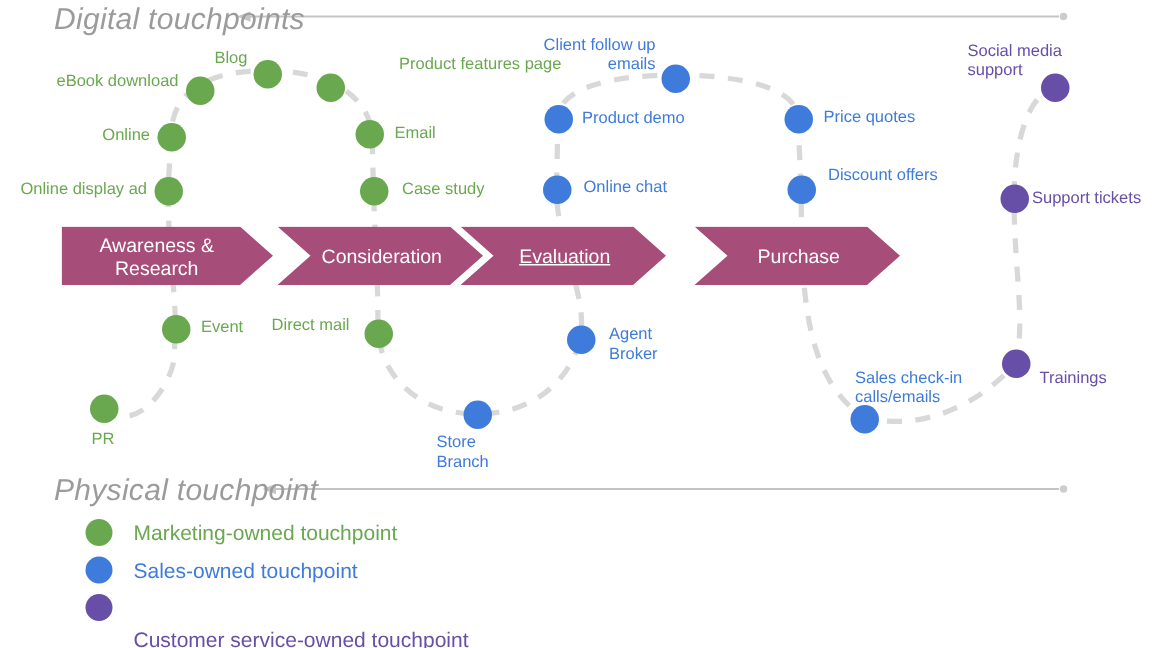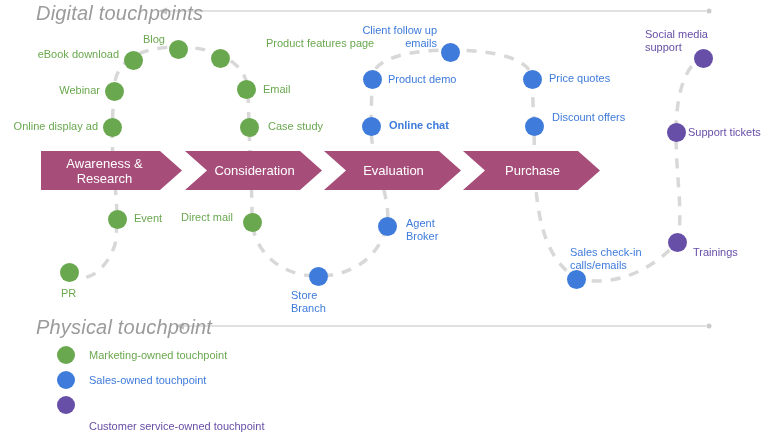--- a/index.html
+++ b/index.html
@@ -36,21 +36,21 @@
     position:absolute; font-size:11px; line-height:13px; white-space:pre-line;
   }
   .tp-label.marketing { color:#6aa84f; }
   .tp-label.sales     { color:#3e7bdb; }
   .tp-label.service   { color:#674ea7; }
   .ta-r { text-align:right; }
   .legend-dot {
     position:absolute; width:18px; height:18px; border-radius:50%;
   }
   .legend-label {
-    position:absolute; font-size:11px; line-height:13px;
+    position:absolute; font-size:14px; line-height:13px;
   }
 </style>
 </head>
 <body>
 
 <div class="canvas">
 
   <svg class="layer-svg" viewBox="0 0 768 432">
     <path d="M 69 272
          C 88 290 112 262 116 240
@@ -79,21 +79,21 @@
     <polygon points="175,326 184,322.5 184,329.5" fill="#c4c4c4"></polygon>
     <circle cx="709" cy="326" r="2.5" fill="#cccccc"></circle>
   </svg>
 
   <div class="map-title" style="left:36px; top:2px;">Digital touchpoints</div>
   <div class="map-title" style="left:36px; top:316px;">Physical touchpoint</div>
 
   <div class="stage first" style="left:41px;  width:141px;">Awareness &amp;
 Research</div>
   <div class="stage notched" style="left:185px; width:137px;">Consideration</div>
-  <div class="stage notched" style="left:324px; width:137px;">Evaluation</div>
+  <div class="stage notched" style="left:307px; width:137px;text-decoration:underline;">Evaluation</div>
   <div class="stage notched" style="left:463px; width:137px;">Purchase</div>
 
   <div class="tp-dot marketing" style="left:103px; top:118px;"></div>
   <div class="tp-dot marketing" style="left:105px; top:82px;"></div>
   <div class="tp-dot marketing" style="left:124px; top:51px;"></div>
   <div class="tp-dot marketing" style="left:169px; top:40px;"></div>
   <div class="tp-dot marketing" style="left:211px; top:49px;"></div>
   <div class="tp-dot marketing" style="left:237px; top:80px;"></div>
   <div class="tp-dot marketing" style="left:240px; top:118px;"></div>
   <div class="tp-dot marketing" style="left:108px; top:210px;"></div>
@@ -105,31 +105,31 @@
   <div class="tp-dot sales" style="left:523px; top:70px;"></div>
   <div class="tp-dot sales" style="left:525px; top:117px;"></div>
   <div class="tp-dot sales" style="left:378px; top:217px;"></div>
   <div class="tp-dot sales" style="left:309px; top:267px;"></div>
   <div class="tp-dot sales" style="left:567px; top:270px;"></div>
   <div class="tp-dot service" style="left:694px; top:49px;"></div>
   <div class="tp-dot service" style="left:667px; top:123px;"></div>
   <div class="tp-dot service" style="left:668px; top:233px;"></div>
 
   <div class="tp-label marketing ta-r" style="right:670px; top:120px;">Online display ad</div>
-  <div class="tp-label marketing ta-r" style="right:668px; top:84px;">Webinar</div>
+  <div class="tp-label marketing ta-r" style="right:668px; top:84px;">Online</div>
   <div class="tp-label marketing ta-r" style="right:649px; top:48px;">eBook download</div>
   <div class="tp-label marketing ta-r" style="right:603px; top:33px;">Blog</div>
   <div class="tp-label marketing" style="left:234px; top:37px;margin-left:32px;">Product features page</div>
   <div class="tp-label marketing" style="left:263px; top:83px;">Email</div>
   <div class="tp-label marketing" style="left:268px; top:120px;">Case study</div>
   <div class="tp-label marketing" style="left:134px; top:212px;">Event</div>
   <div class="tp-label marketing ta-r" style="right:535px; top:211px;">Direct mail</div>
   <div class="tp-label marketing" style="left:61px; top:287px;">PR</div>
   <div class="tp-label sales" style="left:388px; top:73px;">Product demo</div>
-  <div class="tp-label sales" style="left:389px; top:119px;font-weight:bold;">Online chat</div>
+  <div class="tp-label sales" style="left:389px; top:119px;">Online chat</div>
   <div class="tp-label sales ta-r" style="right:331px; top:24px;">Client follow up
 emails</div>
   <div class="tp-label sales" style="left:549px; top:72px;">Price quotes</div>
   <div class="tp-label sales" style="left:552px; top:111px;">Discount offers</div>
   <div class="tp-label sales" style="left:406px; top:217px;">Agent
 Broker</div>
   <div class="tp-label sales" style="left:291px; top:289px;">Store
 Branch</div>
   <div class="tp-label sales" style="left:570px; top:246px;">Sales check-in
 calls/emails</div>

